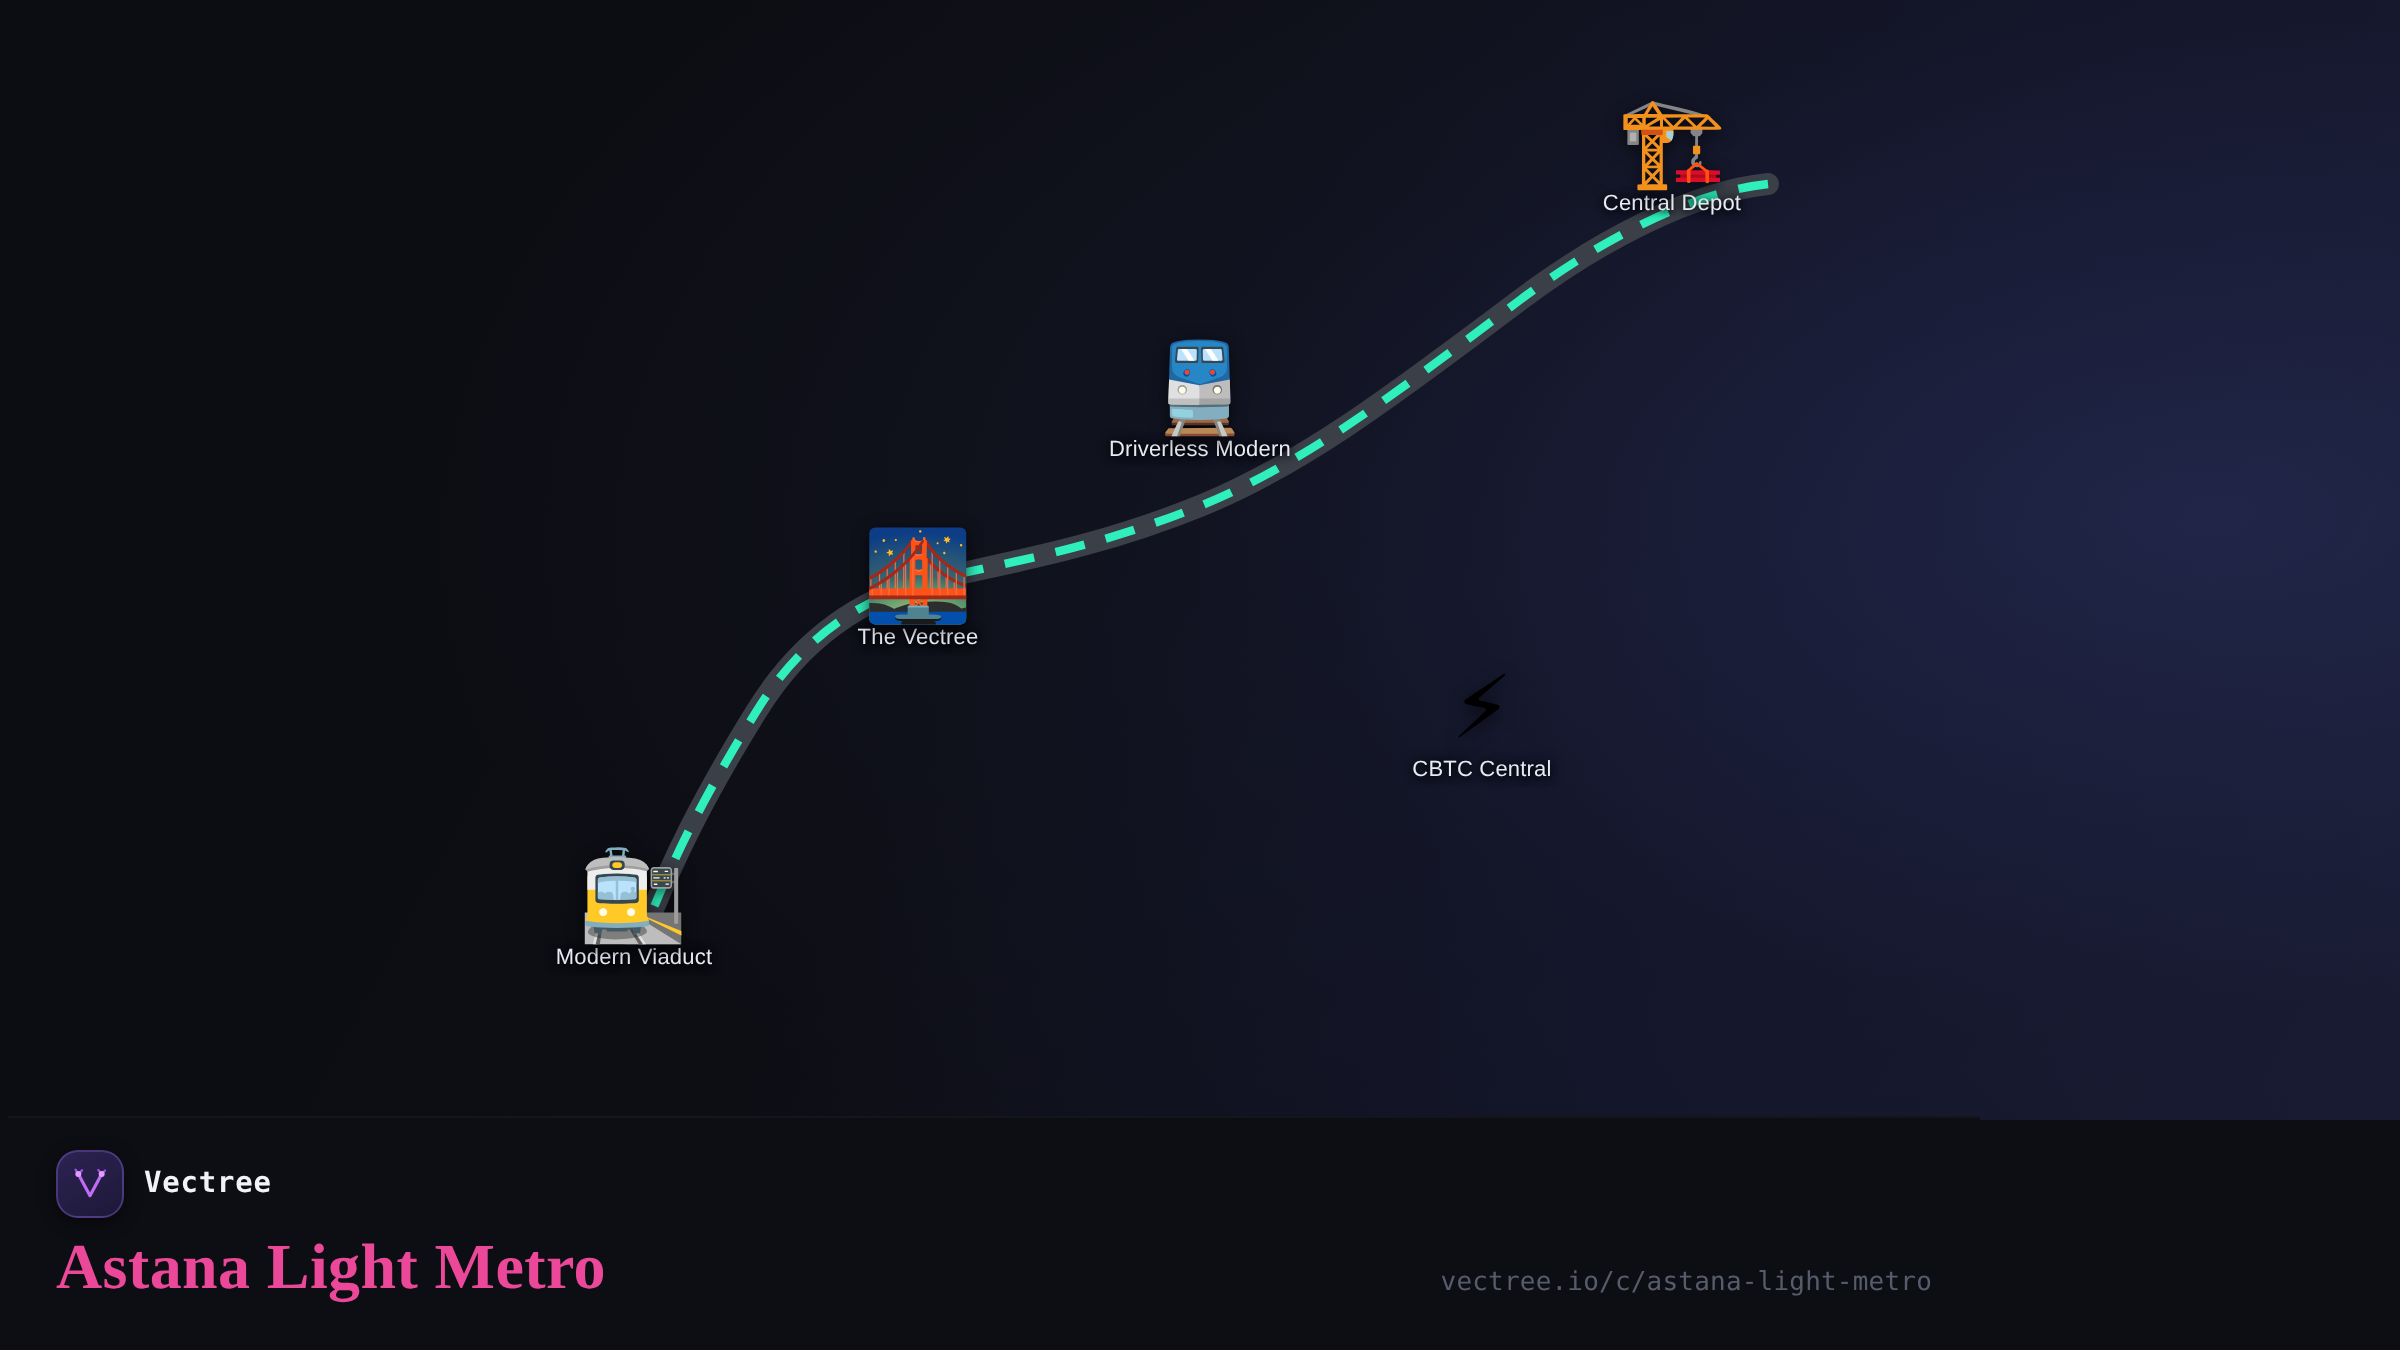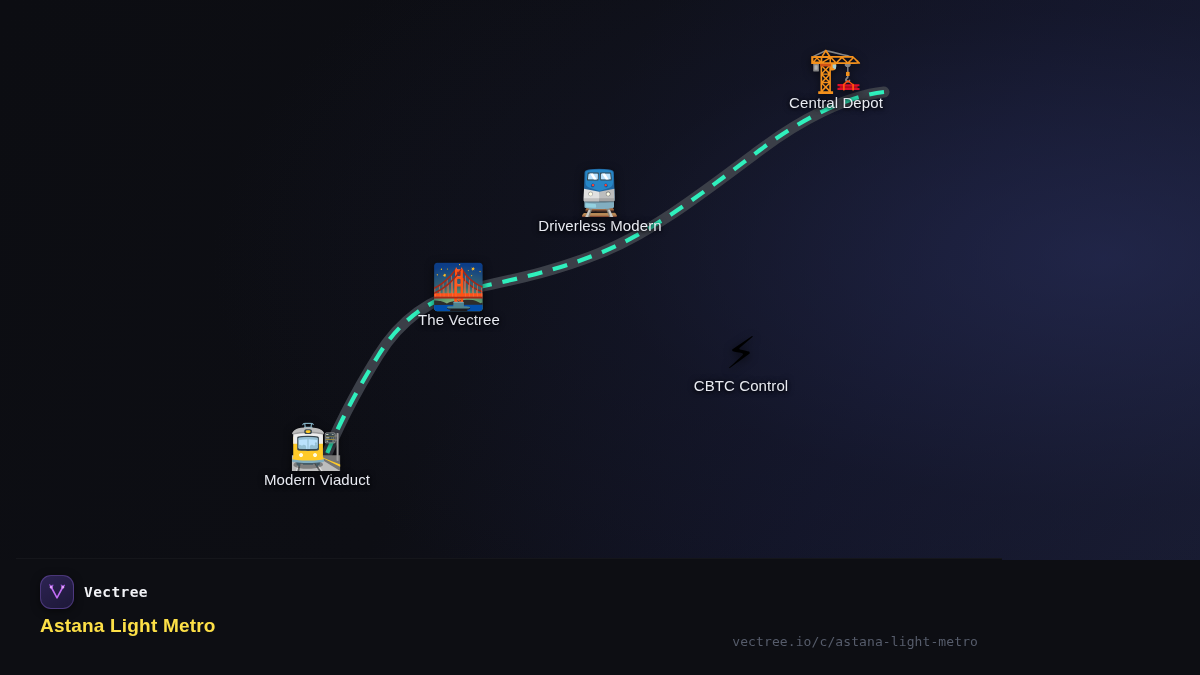--- a/index.html
+++ b/index.html
@@ -33,52 +33,52 @@
   }
   .node-emoji{
     font-size:44px; line-height:48px;
     font-family:"DejaVu Sans", sans-serif;
     text-align:center;
     filter:drop-shadow(0 2px 4px rgba(0,0,0,0.65));
     user-select:none;
   }
   .node-label{
     margin-top:0;
-    font-size:15px;
+    font-size:11px;
     color:#e9ebf2;
     white-space:nowrap;
     text-shadow:0 1px 3px rgba(5,6,10,0.95), 0 0 6px rgba(5,6,10,0.85);
     letter-spacing:.1px;
   }
 
   
   #footer{
-    position:absolute; left:16px; bottom:0; width:986px; height:117px;
+    position:absolute; left:4px; bottom:0; width:986px; height:117px;
     background:#0d0e13;
     border-top:1px solid rgba(255,255,255,0.035);
   }
   #brand{
     position:absolute; left:24px; top:16px;
     display:flex; align-items:center; gap:10px;
   }
   #brand-logo{
     width:34px; height:34px; border-radius:11px;
     background:linear-gradient(150deg,#2c2352 0%,#241d44 55%,#1d1838 100%);
     border:1px solid rgba(168,120,255,0.30);
     display:flex; align-items:center; justify-content:center;
     box-shadow:0 2px 8px rgba(0,0,0,0.5);
   }
   #brand-name{
     font-family:"DejaVu Sans Mono", monospace;
     font-weight:bold; font-size:14.5px; color:#f2f3f7; letter-spacing:.4px;
   }
   #page-title{
     position:absolute; left:24px; top:56px;
-    font-family:Liberation Sans, sans-serif;
-    font-weight:bold; font-size:19px; color:#fde047;
+    font-family:Liberation Serif, serif;
+    font-weight:bold; font-size:32px; color:#ec4899;
     letter-spacing:.2px; white-space:nowrap;
   }
   #page-url{
     position:absolute; right:24px; bottom:26px;
     font-family:"DejaVu Sans Mono", monospace;
     font-size:13px; color:#565c6b; letter-spacing:.1px;
   }
 </style>
 </head>
 <body>
@@ -102,21 +102,21 @@
         <div class="node" style="left: 600px; top: 201px;">
           <div class="node-emoji">🚆</div>
           <div class="node-label">Driverless Modern</div>
         </div>
         <div class="node" style="left: 459px; top: 295px;">
           <div class="node-emoji">🌉</div>
           <div class="node-label">The Vectree</div>
         </div>
         <div class="node" style="left: 741px; top: 361px;">
           <div class="node-emoji">⚡</div>
-          <div class="node-label">CBTC Control</div>
+          <div class="node-label">CBTC Central</div>
         </div>
         <div class="node" style="left: 317px; top: 455px;">
           <div class="node-emoji">🚉</div>
           <div class="node-label">Modern Viaduct</div>
         </div>
       </div>
   </div>
 
   <div id="footer">
 

